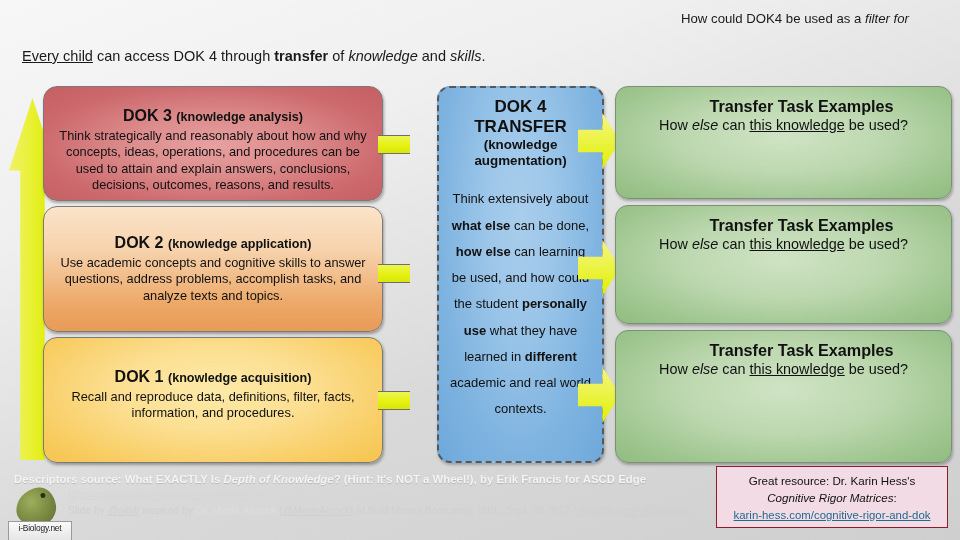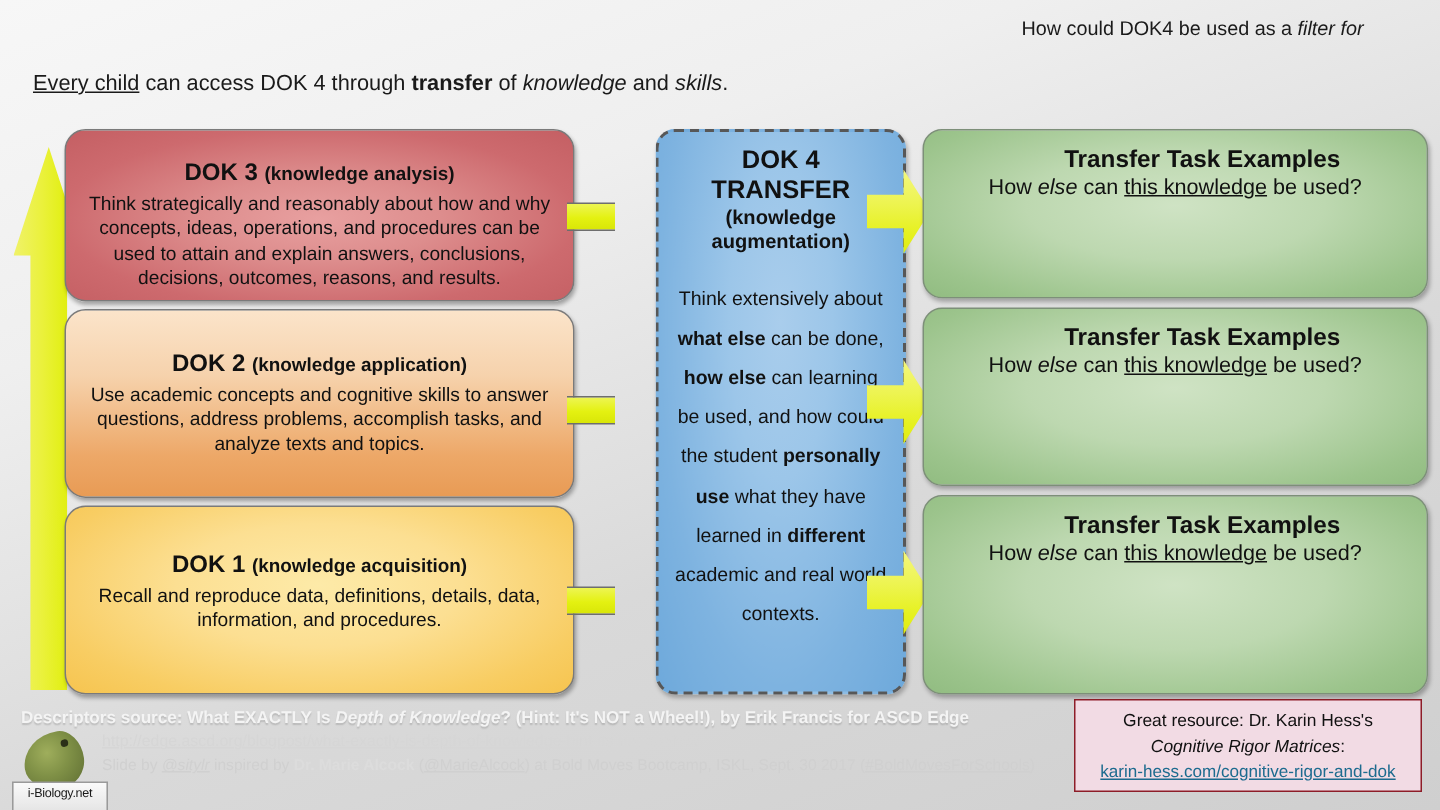--- a/index.html
+++ b/index.html
@@ -200,21 +200,21 @@
       <span class="sub">(knowledge application)</span>
     </div>
     <div class="bd">Use academic concepts and cognitive skills to answer questions, address problems, accomplish tasks, and analyze texts and topics.</div>
   </div>
 
   <div class="dokbox" id="dok1">
     <div class="hd">
       <span>DOK 1</span>
       <span class="sub">(knowledge acquisition)</span>
     </div>
-    <div class="bd">Recall and reproduce data, definitions, details, data, information, and procedures.</div>
+    <div class="bd">Recall and reproduce data, definitions, filter, facts, information, and procedures.</div>
   </div>
 
   <div class="ybar" id="ybar1"></div>
   <div class="ybar" id="ybar2"></div>
   <div class="ybar" id="ybar3"></div>
 
   <div id="dok4">
     <div class="t1">DOK 4</div>
     <div class="t1">TRANSFER</div>
     <div class="t2">(knowledge</div>

